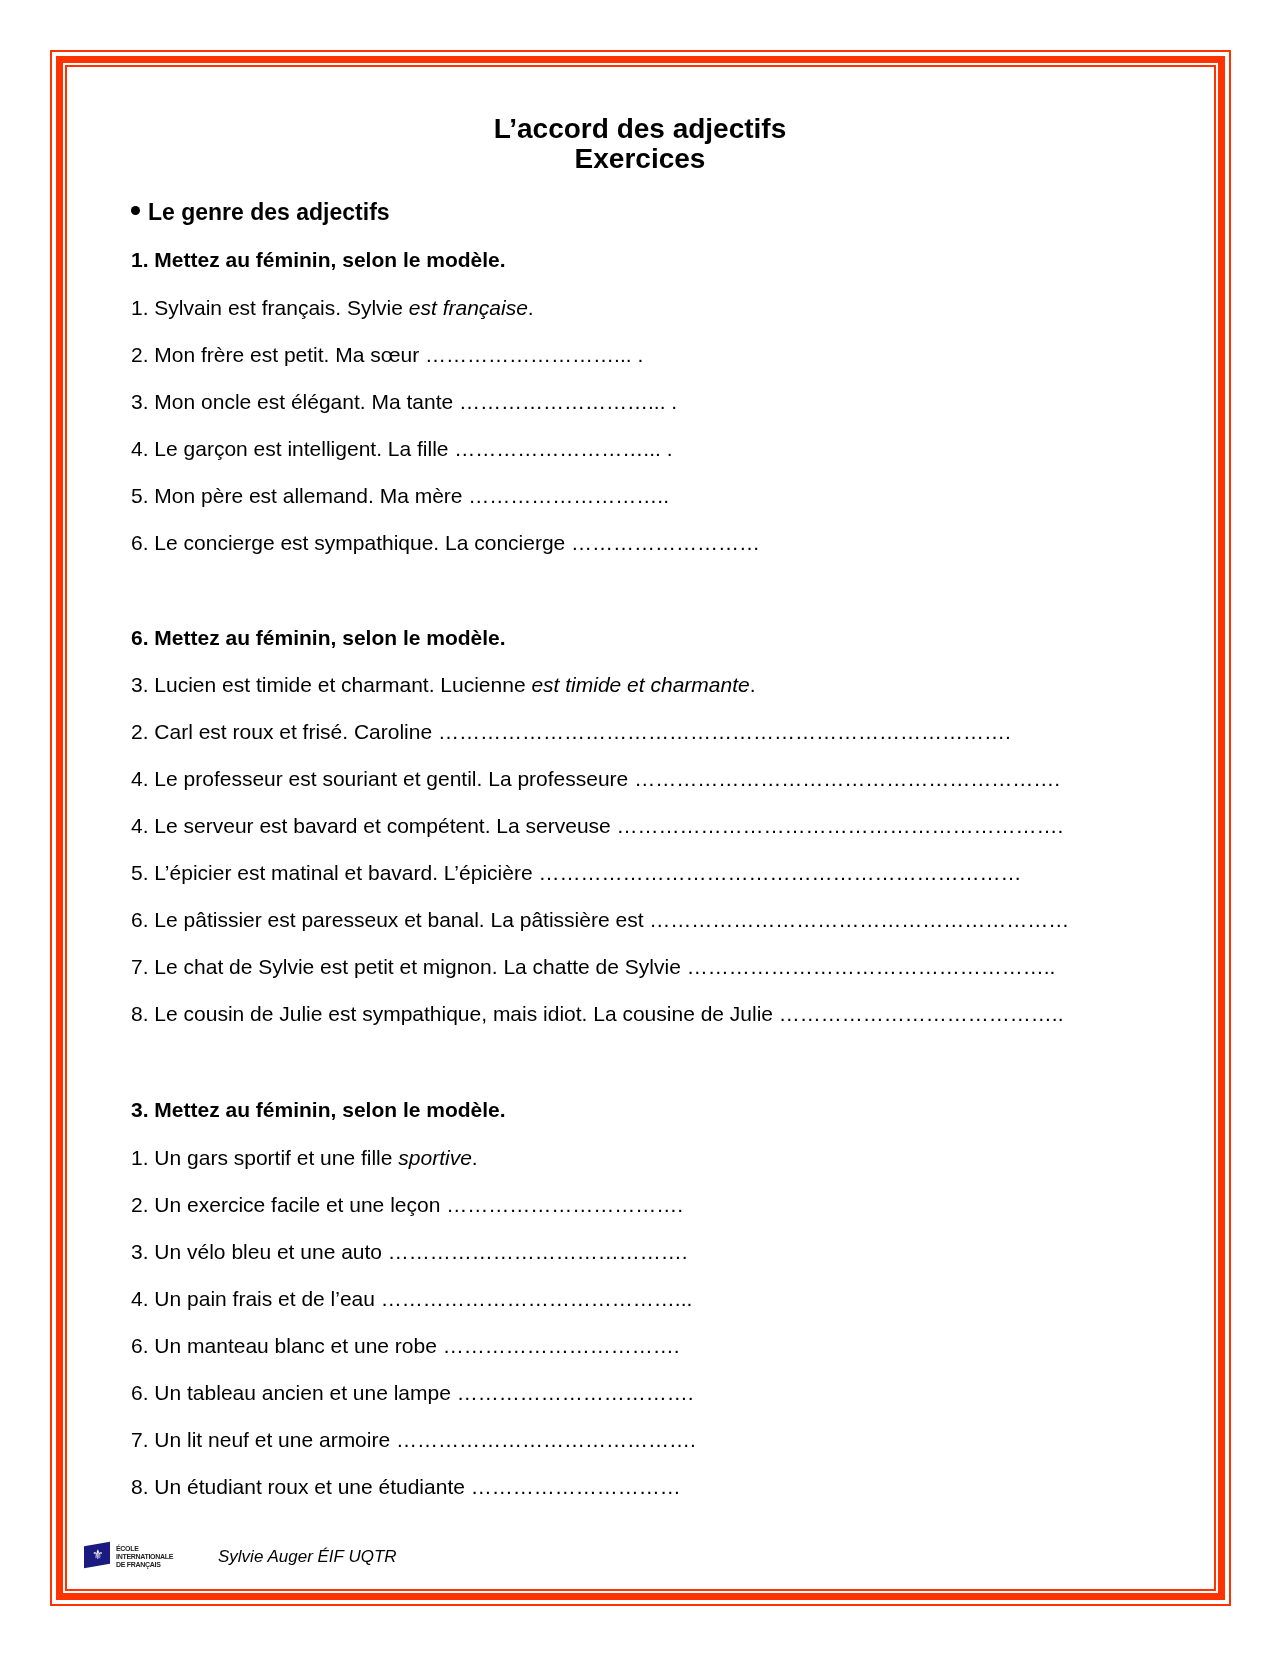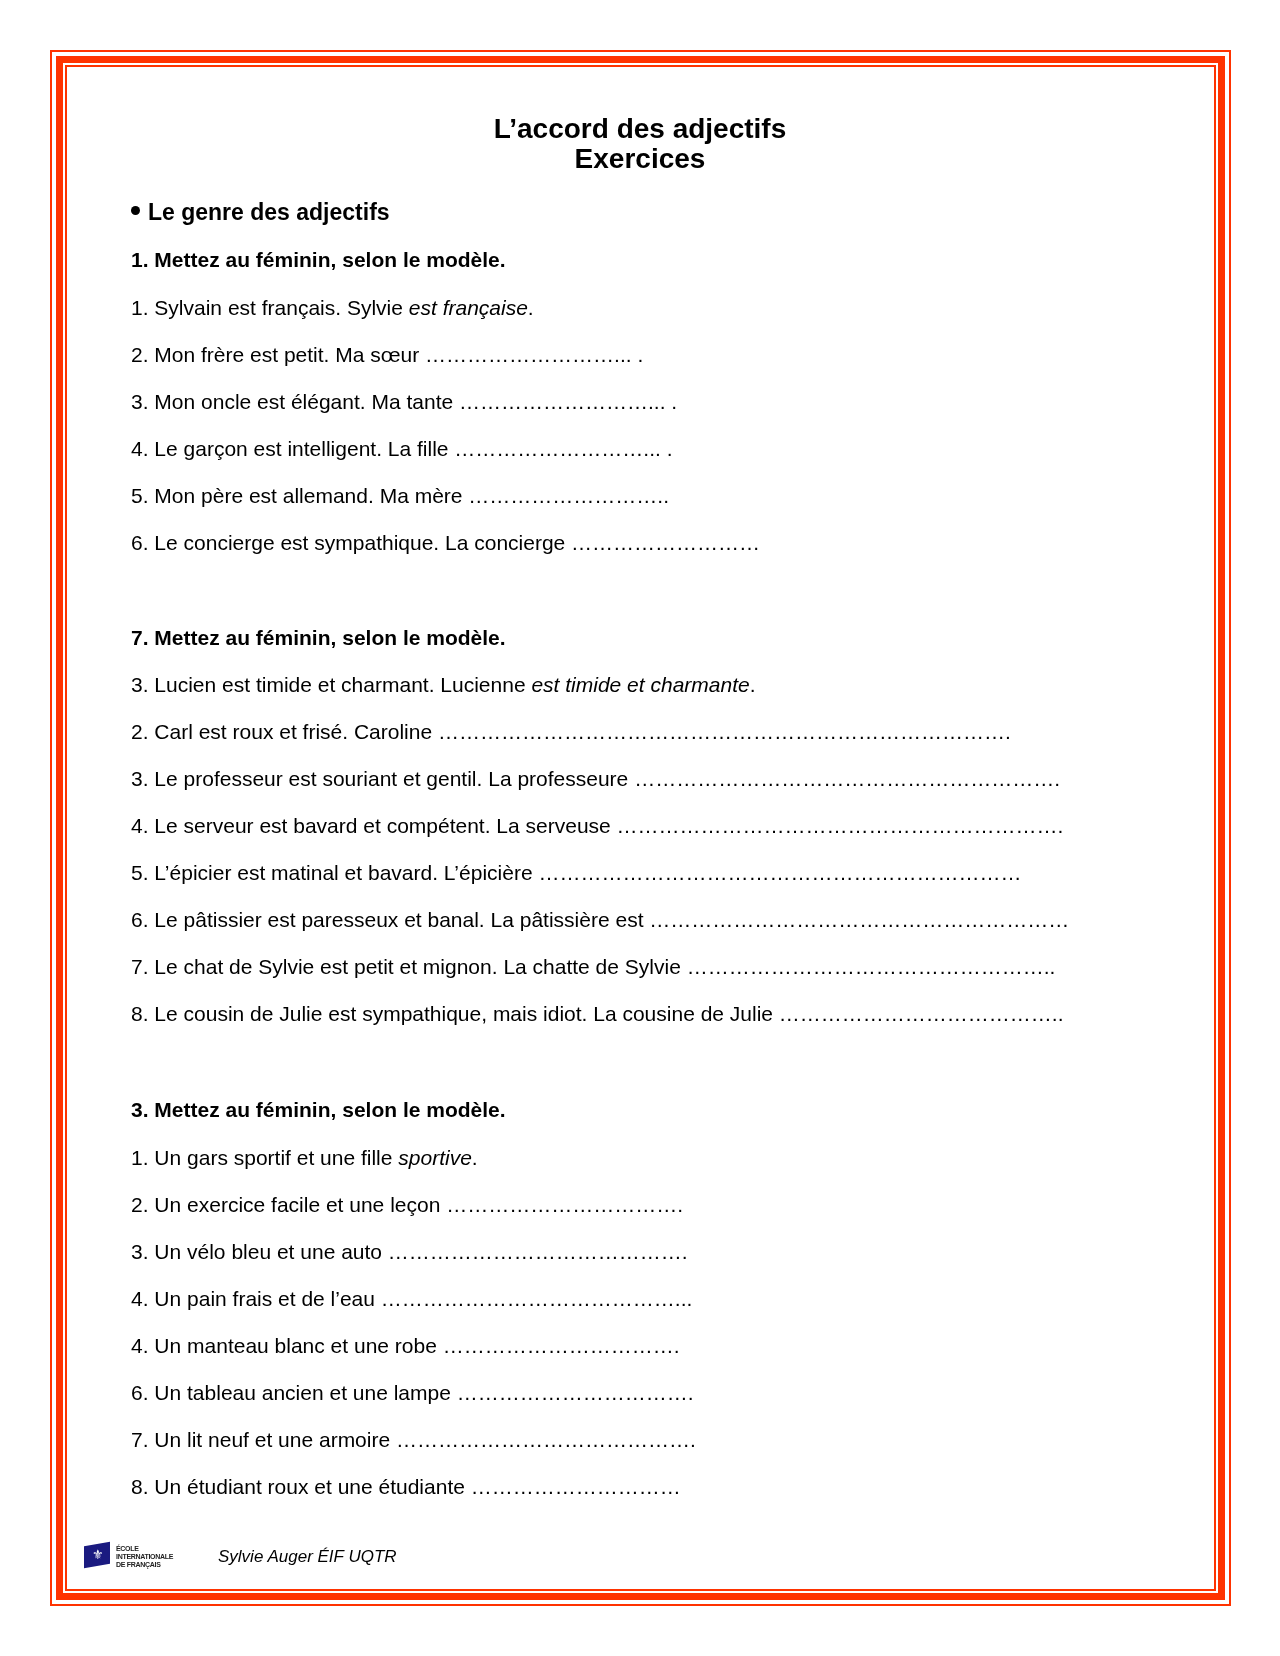--- a/index.html
+++ b/index.html
@@ -35,36 +35,36 @@
 <div class="h-bullet"><span class="dot"></span><span>Le genre des adjectifs</span></div>
 
 <div class="sec-h" style="top:248px">1. Mettez au féminin, selon le modèle.</div>
 <div class="line" style="top:296px"><span>1. Sylvain est français. Sylvie </span><i>est française</i><span>.</span></div>
 <div class="line" style="top:343px">2. Mon frère est petit. Ma sœur ………………………... .</div>
 <div class="line" style="top:390px">3. Mon oncle est élégant. Ma tante ………………………... .</div>
 <div class="line" style="top:437px">4. Le garçon est intelligent. La fille ………………………... .</div>
 <div class="line" style="top:484px">5. Mon père est allemand. Ma mère ………………………..</div>
 <div class="line" style="top:531px">6. Le concierge est sympathique. La concierge ………………………</div>
 
-<div class="sec-h" style="top:626px">7. Mettez au féminin, selon le modèle.</div>
+<div class="sec-h" style="top:626px">6. Mettez au féminin, selon le modèle.</div>
 <div class="line" style="top:673px"><span>3. Lucien est timide et charmant.  Lucienne </span><i>est timide et charmante</i><span>.</span></div>
 <div class="line" style="top:720px">2. Carl est roux et frisé. Caroline ……………………………………………………………………….</div>
-<div class="line" style="top:767px">3. Le professeur est souriant et gentil. La professeure …………………………………………………….</div>
+<div class="line" style="top:767px">4. Le professeur est souriant et gentil. La professeure …………………………………………………….</div>
 <div class="line" style="top:814px">4. Le serveur est bavard et compétent. La serveuse ……………………………………………………….</div>
 <div class="line" style="top:861px">5. L’épicier est matinal et bavard. L’épicière ……………………………………………………………</div>
 <div class="line" style="top:908px">6. Le pâtissier est paresseux et banal. La pâtissière est ……………………………………………………</div>
 <div class="line" style="top:955px">7. Le chat de Sylvie est petit et mignon. La chatte de Sylvie ……………………………………………..</div>
 <div class="line" style="top:1002px">8. Le cousin de Julie est sympathique, mais idiot. La cousine de Julie …………………………………..</div>
 
 <div class="sec-h" style="top:1098px">3. Mettez au féminin, selon le modèle.</div>
 <div class="line" style="top:1146px"><span>1. Un gars sportif et une fille </span><i>sportive</i><span>.</span></div>
 <div class="line" style="top:1193px">2. Un exercice facile et une leçon …………………………….</div>
 <div class="line" style="top:1240px">3. Un vélo bleu et une auto …………………………………….</div>
 <div class="line" style="top:1287px">4. Un pain frais et de l’eau ……………………………………...</div>
-<div class="line" style="top:1334px">4. Un manteau blanc et une robe …………………………….</div>
+<div class="line" style="top:1334px">6. Un manteau blanc et une robe …………………………….</div>
 <div class="line" style="top:1381px">6. Un tableau ancien et une lampe …………………………….</div>
 <div class="line" style="top:1428px">7. Un lit neuf et une armoire …………………………………….</div>
 <div class="line" style="top:1475px">8. Un étudiant roux et une étudiante …………………………</div>
 
 <div class="footer">
   <div class="logo">
     <div class="flag"></div>
     <div class="fleur">⚜</div>
     <div class="txt">ÉCOLE INTERNATIONALE DE FRANÇAIS</div>
   </div>

